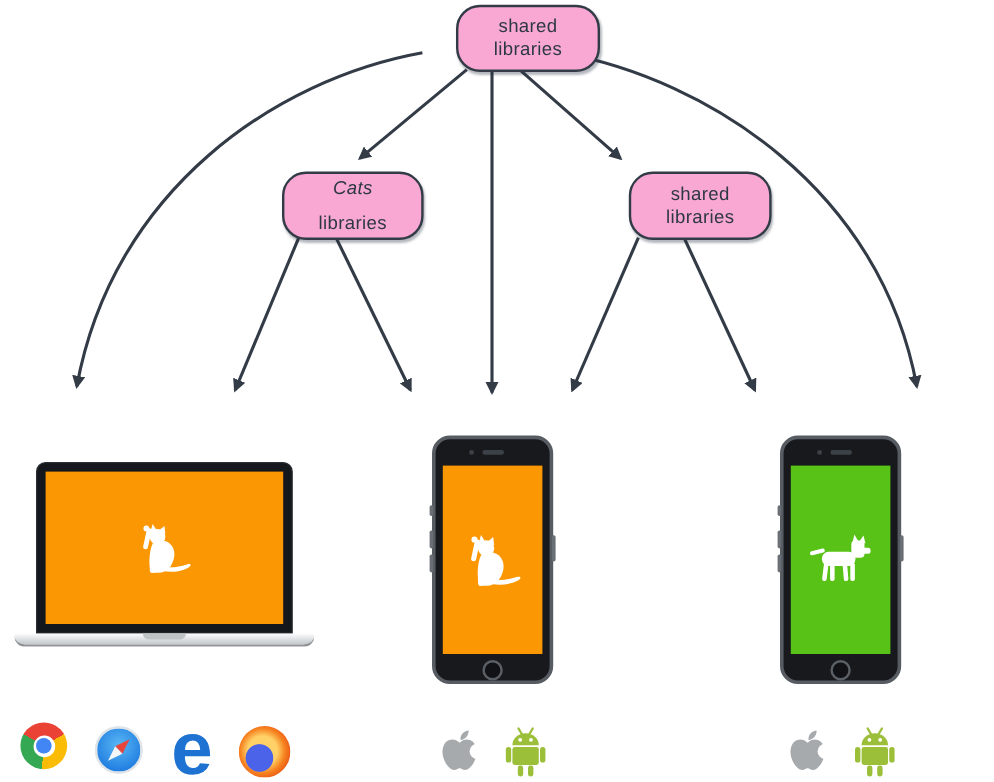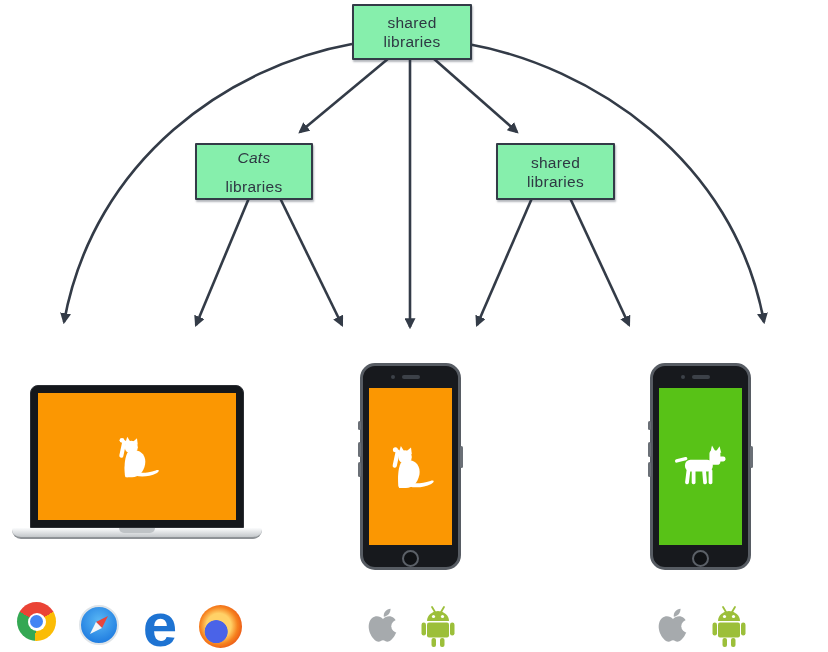--- a/index.html
+++ b/index.html
@@ -3,26 +3,26 @@
 <meta charset="utf-8">
 <style>
   html,body{margin:0;padding:0;background:#fff;}
   .stage{position:relative;width:828px;height:652px;background:#fff;overflow:hidden;
          font-family:"Liberation Sans",sans-serif;}
   
   #arrows{position:absolute;left:0;top:0;z-index:1;}
   #arrows path.link{fill:none;stroke:var(--arrow);stroke-width:2.6;}
   #arrows marker path{fill:var(--arrow);}
   
-  .node{position:absolute;z-index:2;background:#86efac;border:2.5px solid var(--node_border);
-        border-radius:1px;display:flex;flex-direction:column;align-items:center;justify-content:center;
+  .node{position:absolute;z-index:2;background:#f9a8d4;border:2.5px solid var(--node_border);
+        border-radius:20px;display:flex;flex-direction:column;align-items:center;justify-content:center;
         box-shadow:1px 2px 2px rgba(40,50,65,.35);color:var(--node_text);
-        font-size:15.5px;line-height:19px;letter-spacing:.3px;}
+        font-size:15.5px;line-height:19px;letter-spacing:.3px;margin-left:28px;}
   #node-shared{left:352px;top:4px;width:116px;height:52px;}
-  #node-cats{left:195px;top:143px;width:114px;height:53px;gap:10px;}
+  #node-cats{left:207px;top:143px;width:114px;height:53px;gap:10px;}
   #node-native{left:496px;top:143px;width:115px;height:53px;}
   #node-cats .l1{font-style:italic;}
   
   .laptop{position:absolute;left:12px;top:385px;width:250px;height:155px;z-index:2;}
   .laptop .bezel{position:absolute;left:18px;top:0;width:214px;height:143px;background:#14171b;
                  border:1px solid #2b2e33;border-radius:8px 8px 0 0;box-sizing:border-box;}
   .laptop .screen{position:absolute;left:26px;top:8px;width:198px;height:127px;
                   background:var(--cat_screen_orange);display:flex;align-items:center;justify-content:center;}
   .laptop .base{position:absolute;left:0;top:143px;width:250px;height:11px;
                 background:linear-gradient(#fbfcfd,#c3c7ca);border-bottom:2px solid #8e9296;

